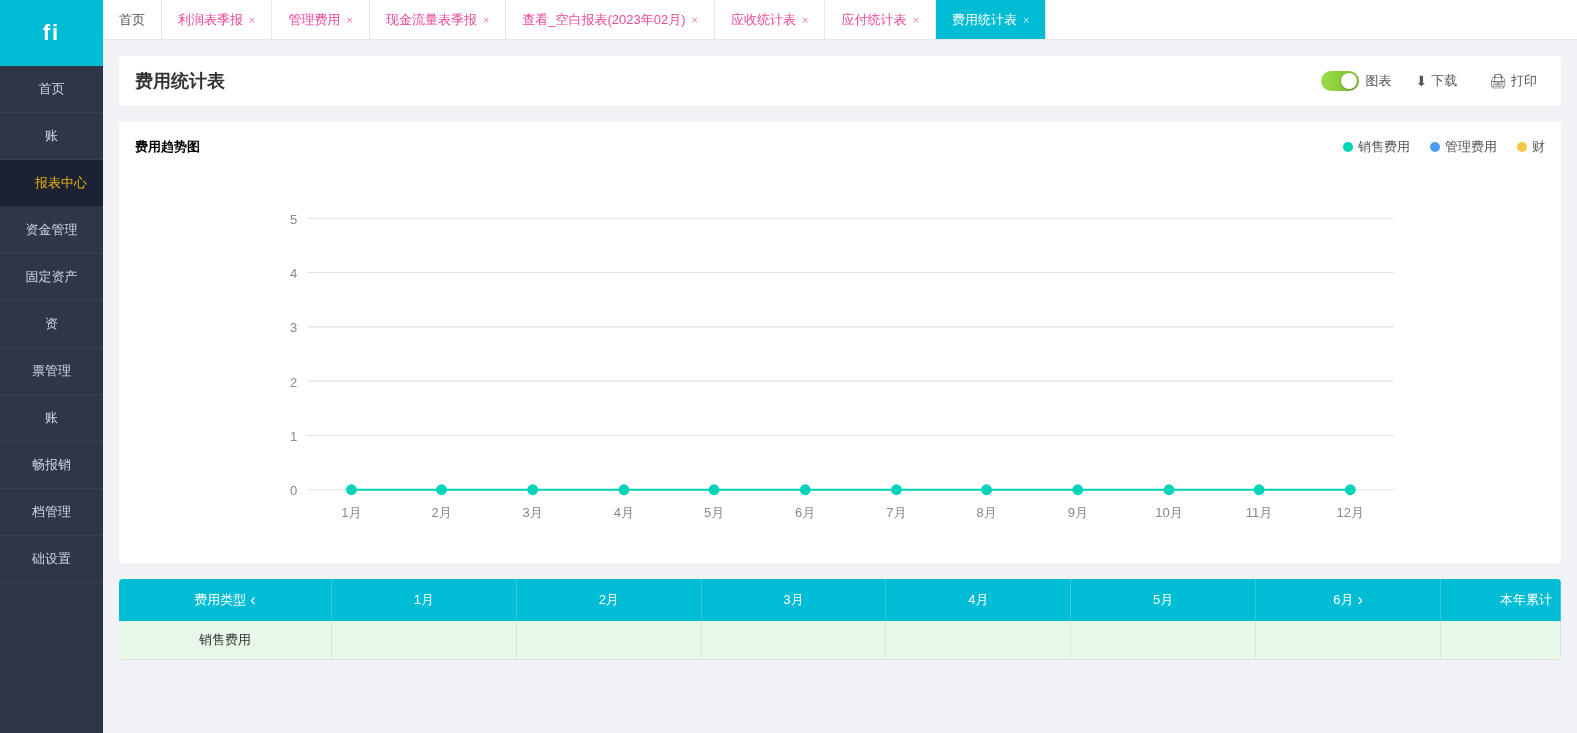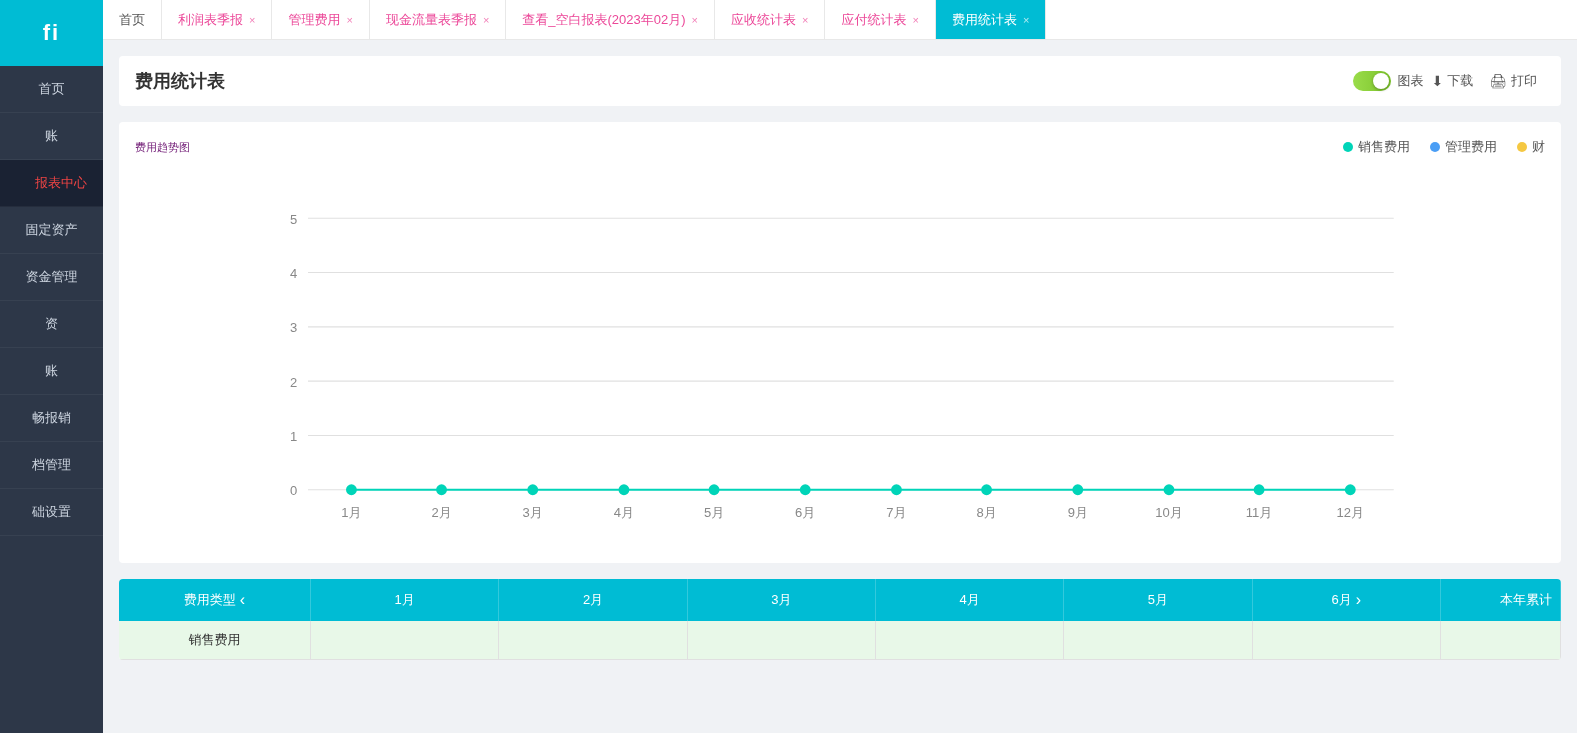--- a/index.html
+++ b/index.html
@@ -26,21 +26,21 @@
       letter-spacing: 2px;
     }
     .sidebar-item {
       color: #cdd5e0;
       padding: 14px 0;
       text-align: center;
       font-size: 13px;
       cursor: pointer;
       border-bottom: 1px solid rgba(255,255,255,0.05);
     }
-    .sidebar-item.active { background: #1a2233; color: #ef4444; padding-left: 19px; }
+    .sidebar-item.active { background: #1a2233; color: #eab308; padding-left: 19px; }
 
     
     .main {
       flex: 1;
       display: flex;
       flex-direction: column;
       overflow: hidden;
       background: #f0f2f5;
     }
 
@@ -101,20 +101,21 @@
       border-radius: 4px;
     }
     .page-title {
       font-size: 18px;
       font-weight: bold;
       color: #333;
     }
     .header-actions {
       display: flex;
       align-items: center;
+      gap: 16px;
     }
     .toggle-wrap {
       display: flex;
       align-items: center;
       gap: 6px;
     }
     .toggle {
       width: 38px;
       height: 20px;
       background: linear-gradient(to right, #9adc4a, #7bc32a);
@@ -152,21 +153,21 @@
       border-radius: 4px;
       padding: 16px;
       margin-bottom: 16px;
     }
     .chart-header {
       display: flex;
       align-items: center;
       justify-content: space-between;
       margin-bottom: 8px;
     }
-    .chart-title { font-size: 11px; color: #701a75; }
+    .chart-title { font-size: 13px; color: #000000; font-weight: bold; }
     .chart-legend {
       display: flex;
       align-items: center;
       gap: 20px;
     }
     .legend-item {
       display: flex;
       align-items: center;
       gap: 5px;
       font-size: 13px;
@@ -198,21 +199,21 @@
     }
     .table-header-cell {
       padding: 12px 8px;
       text-align: center;
       border-right: 1px solid rgba(255,255,255,0.2);
       display: flex;
       align-items: center;
       justify-content: center;
       gap: 4px;
     }
-    .col-type { width: 192px; flex-shrink: 0; }
+    .col-type { width: 213px; flex-shrink: 0; }
     .col-month { flex: 1; }
     .col-total { width: 120px; flex-shrink: 0; justify-content: flex-end; }
 
     .table-data-row {
       display: flex;
       background: #e8f8e8;
       border-bottom: 1px solid #e0e0e0;
     }
     .table-data-cell {
       padding: 10px 8px;
@@ -228,23 +229,24 @@
     }
   </style>
 </head>
 <body>
 
 <div class="sidebar">
   <div class="sidebar-logo">fi</div>
   <div class="sidebar-item">首页</div>
   <div class="sidebar-item">账</div>
   <div class="sidebar-item active">报表中心</div>
+  <div class="sidebar-item">资金管理</div>
   <div class="sidebar-item">固定资产</div>
-  <div class="sidebar-item">资金管理</div>
   <div class="sidebar-item">资</div>
+  <div class="sidebar-item">票管理</div>
   <div class="sidebar-item">账</div>
   <div class="sidebar-item">畅报销</div>
   <div class="sidebar-item">档管理</div>
   <div class="sidebar-item">础设置</div>
 </div>
 
 <div class="main">
 
   <div class="tab-bar">
     <div class="tab-item tab-home">

